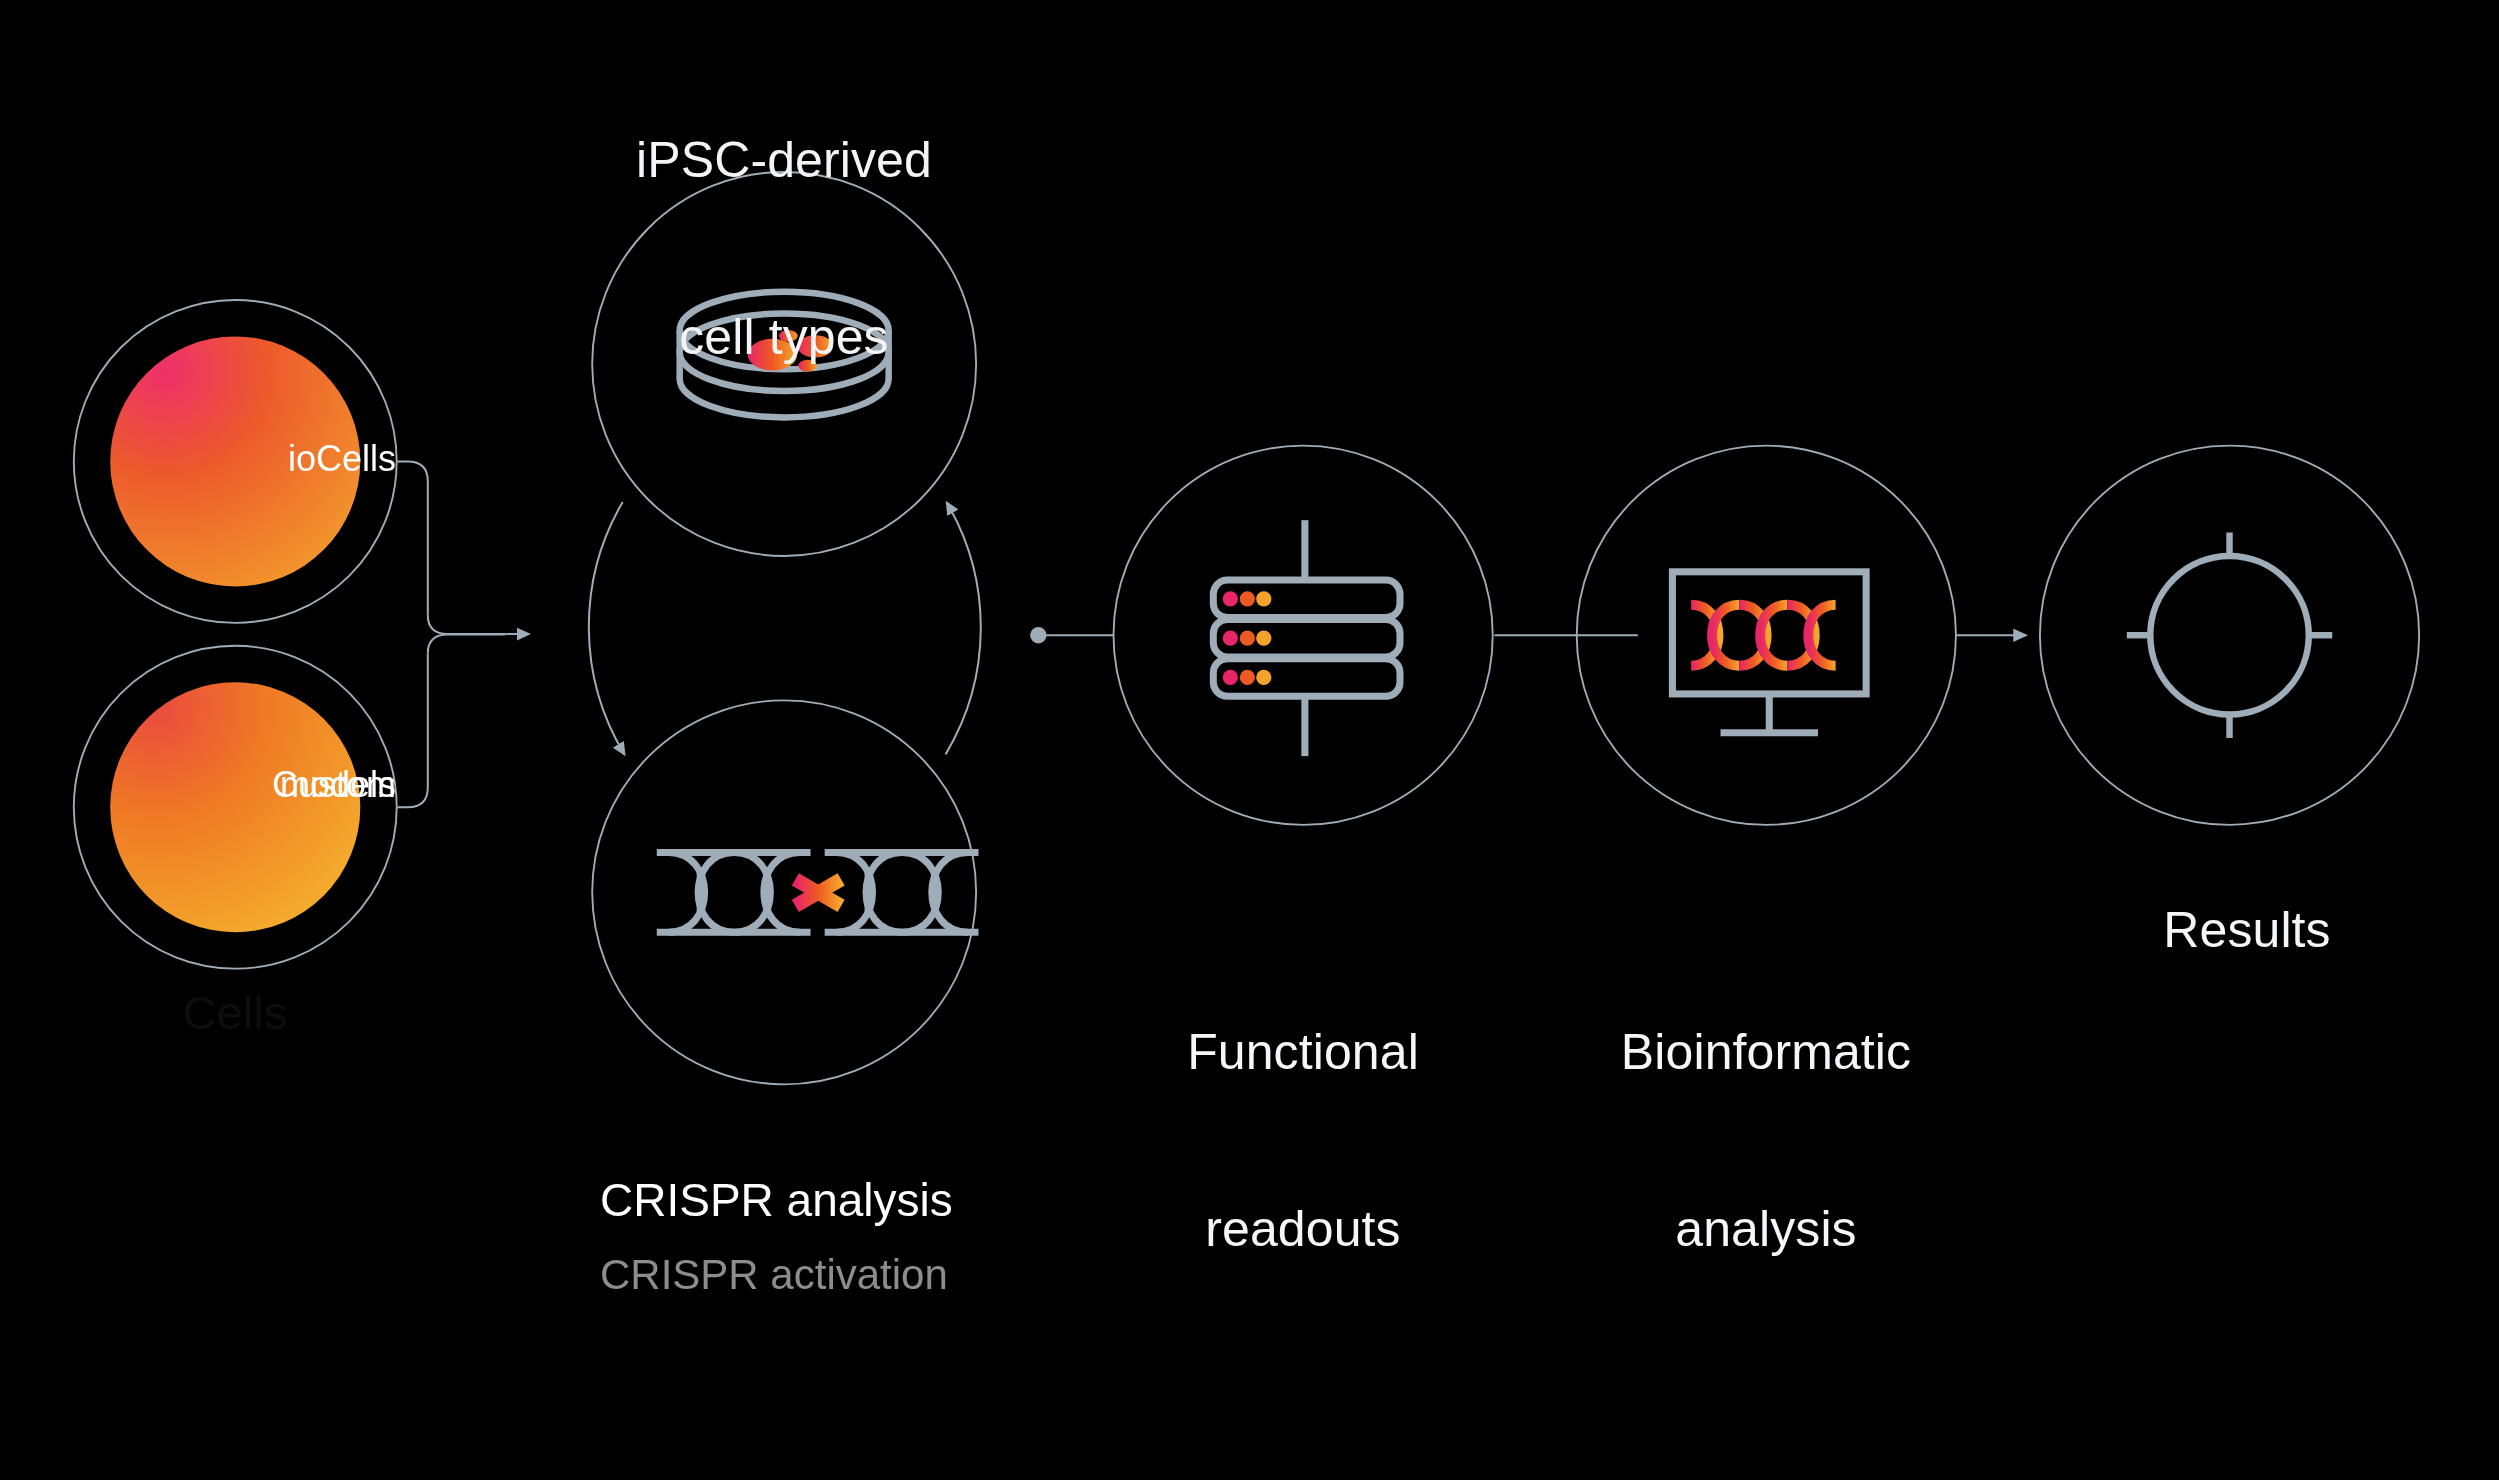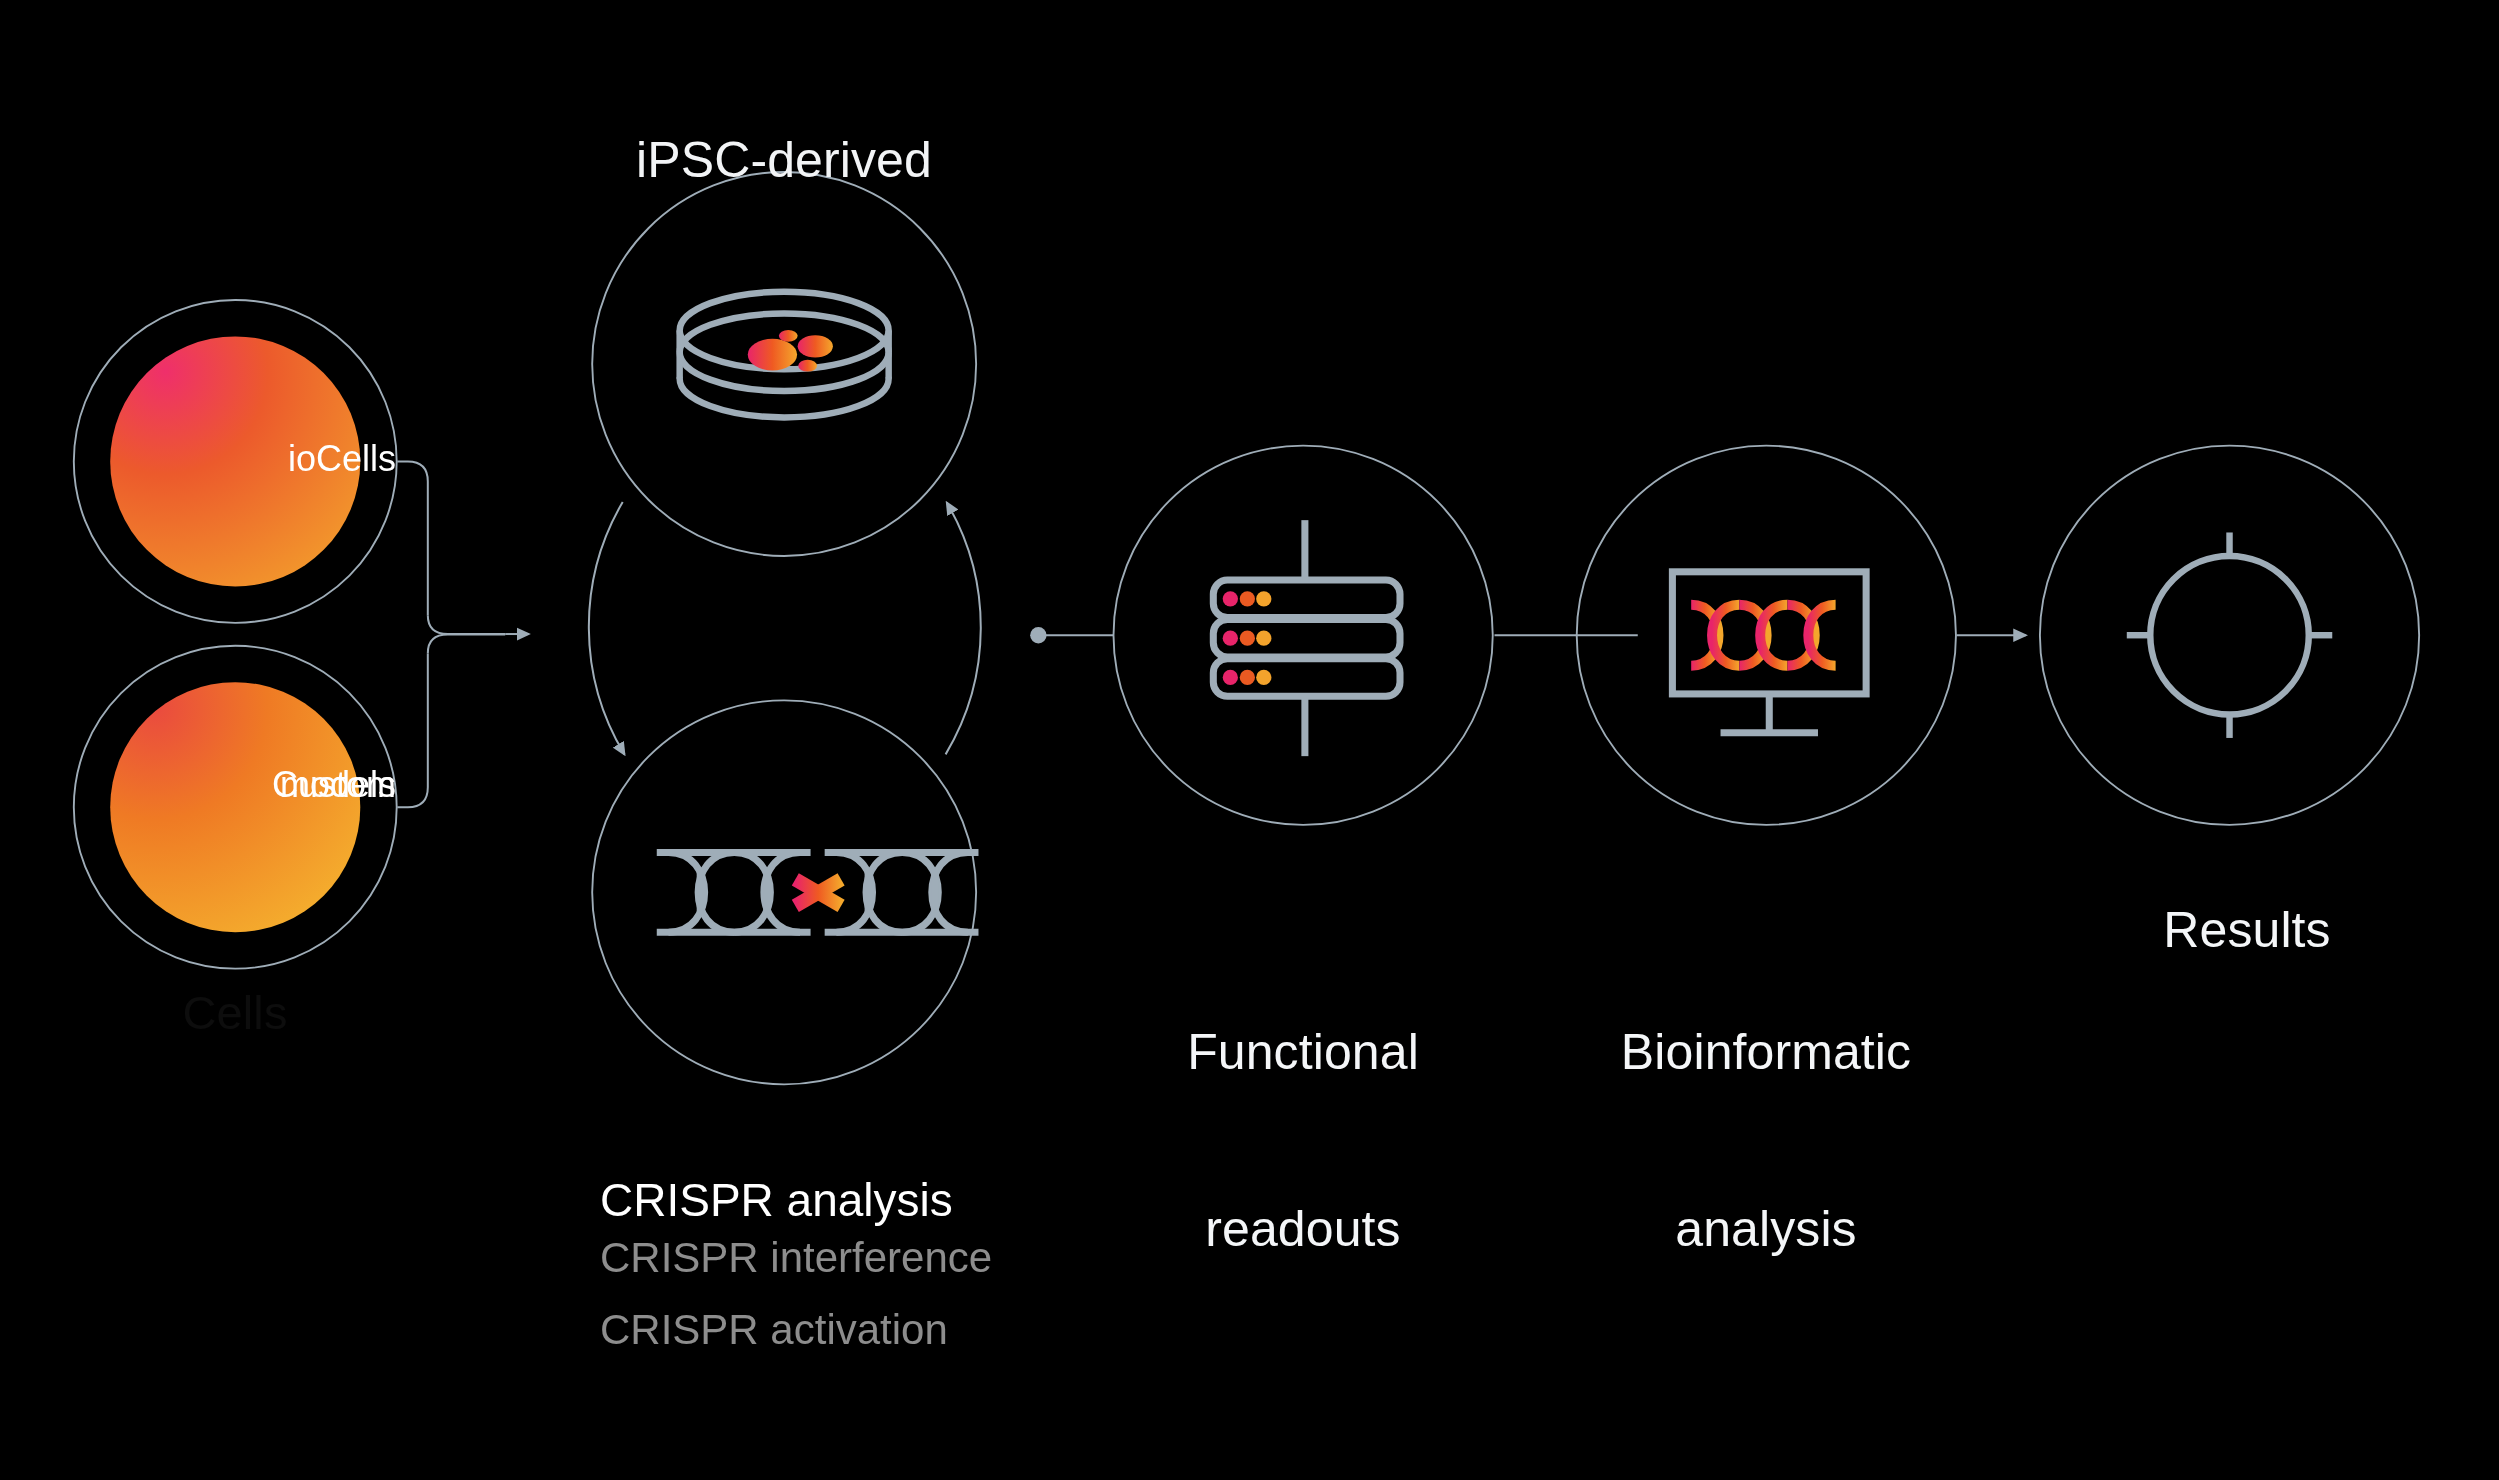--- a/index.html
+++ b/index.html
@@ -229,20 +229,21 @@
       <line x1="3931" y1="1082" x2="3972" y2="1082" stroke="#9fadb8" stroke-width="11"></line>
       <g stroke="url(#gradBrandH)" stroke-width="18">
         <line x1="3797" y1="1000" x2="3797" y2="1164"></line>
         <line x1="3715" y1="1082" x2="3879" y2="1082"></line>
       </g>
     </g>
   </svg>
 
   <div class="txt label-top lbl-center" style="left:784px; top:13px;">
     <div>iPSC-derived</div>
+    <div>cell types</div>
   </div>
 
   <div style="position:absolute; left:73px; top:437px; width:323px;">
     <div class="pill-label">ioCells</div>
   </div>
 
   <div style="position:absolute; left:73px; top:763px; width:323px;">
     <div class="pill-label">Custom</div>
     <div class="pill-label" style="position:relative; top:0;">models</div>
   </div>
@@ -256,18 +257,17 @@
 
   <div class="txt label-under lbl-center" style="left:1766px; top:905px;">
     <div>Bioinformatic</div>
     <div>analysis</div>
   </div>
 
   <div class="txt label-under lbl-center" style="left:2230px; top:901px;margin-left:17px;">Results</div>
 
   <div style="position:absolute; left:600px; top:1173px;">
     <div class="crispr-title">CRISPR analysis</div>
-    <div class="crispr-sub" style="margin-top:7px;">CRISPR interference</div>
     <div class="crispr-sub" style="margin-top:24px;">CRISPR activation</div>
   </div>
 
 </div>
 
 
 </body></html>

